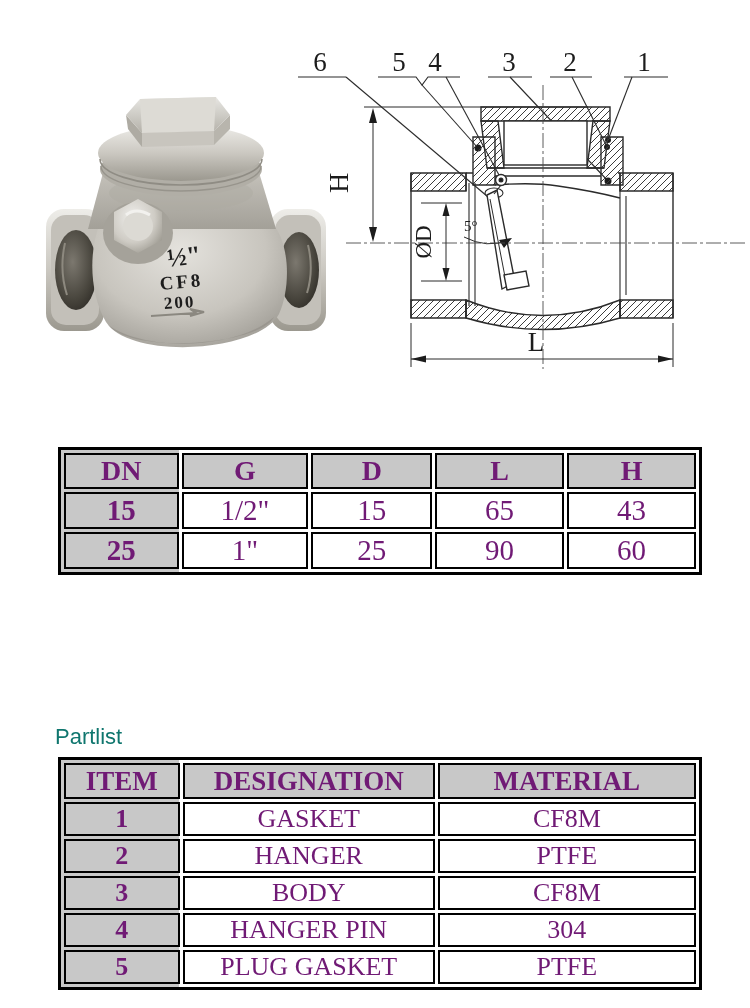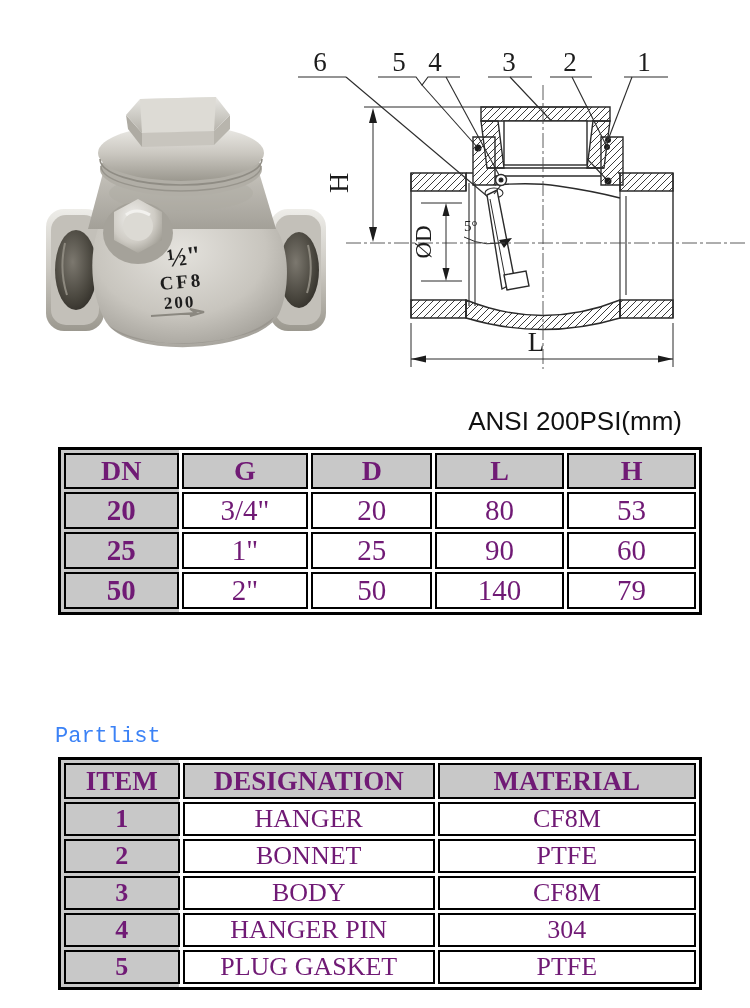--- a/index.html
+++ b/index.html
@@ -9,21 +9,21 @@
   }
   .abs { position:absolute; }
 
   
   .ansi-label {
     left:390px; top:406px; width:292px; text-align:right;
     font-family:"Liberation Sans", sans-serif; font-size:26px; color:#111;
   }
   .partlist-label {
     left:55px; top:724px;
-    font-family:Liberation Mono, monospace; font-size:22px; color:#3b82f6;
+    font-family:Liberation Sans, sans-serif; font-size:22px; color:#0f766e;
   }
 
   
   table.spec {
     position:absolute; left:58px; table-layout:fixed; width:644px;
     border-collapse:separate; border-spacing:3px; border:3px solid #000;
   }
   table.dim   { top:447px; background:linear-gradient(90deg,#c8c8c8 0 118px,#ffffff 118px); }
   table.parts { top:757px; background:linear-gradient(90deg,#c8c8c8 0 118px,#ffffff 118px); }
   table.spec th, table.spec td {
@@ -228,84 +228,76 @@
 
     <g stroke="#2b2b2b" stroke-width="1" fill="none">
       <path d="M123,290 L123,334 M385,290 L385,334"></path>
       <path d="M123,326 L385,326"></path>
       <polygon points="123,326 138,322.5 138,329.5" fill="#1c1c1c" stroke="none"></polygon>
       <polygon points="385,326 370,322.5 370,329.5" fill="#1c1c1c" stroke="none"></polygon>
     </g>
     <text x="248" y="318" font-size="27" text-anchor="middle">L</text>
   </svg>
 
-  <div class="abs ansi-label">ANSI 200PSI(mm)</div>
 
   <table class="spec dim">
     <colgroup>
         <col style="width:112px">
         <col style="width:124px">
         <col style="width:118px">
         <col style="width:126px">
         <col style="width:126px">
       </colgroup>
     <tbody>
       <tr>
         <th>DN</th>
         <th>G</th>
         <th>D</th>
         <th>L</th>
         <th>H</th>
       </tr>
       <tr>
-        <td class="key">20</td>
-        <td>3/4"</td>
-        <td>20</td>
-        <td>80</td>
-        <td>53</td>
+        <td class="key">15</td>
+        <td>1/2"</td>
+        <td>15</td>
+        <td>65</td>
+        <td>43</td>
       </tr>
       <tr>
         <td class="key">25</td>
         <td>1"</td>
         <td>25</td>
         <td>90</td>
         <td>60</td>
-      </tr>
-      <tr>
-        <td class="key">50</td>
-        <td>2"</td>
-        <td>50</td>
-        <td>140</td>
-        <td>79</td>
       </tr>
     </tbody>
   </table>
 
   <div class="abs partlist-label">Partlist</div>
 
   <table class="spec parts">
     <colgroup>
         <col style="width:112px">
         <col style="width:244px">
         <col style="width:250px">
       </colgroup>
     <tbody>
       <tr>
         <th>ITEM</th>
         <th>DESIGNATION</th>
         <th>MATERIAL</th>
       </tr>
       <tr>
         <td class="key">1</td>
+        <td>GASKET</td>
+        <td>CF8M</td>
+      </tr>
+      <tr>
+        <td class="key">2</td>
         <td>HANGER</td>
-        <td>CF8M</td>
-      </tr>
-      <tr>
-        <td class="key">2</td>
-        <td>BONNET</td>
         <td>PTFE</td>
       </tr>
       <tr>
         <td class="key">3</td>
         <td>BODY</td>
         <td>CF8M</td>
       </tr>
       <tr>
         <td class="key">4</td>
         <td>HANGER PIN</td>

